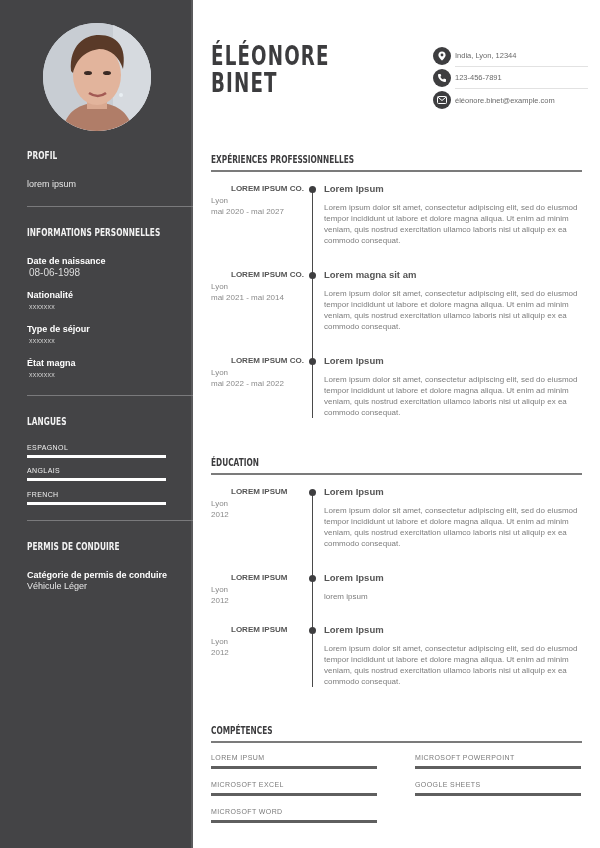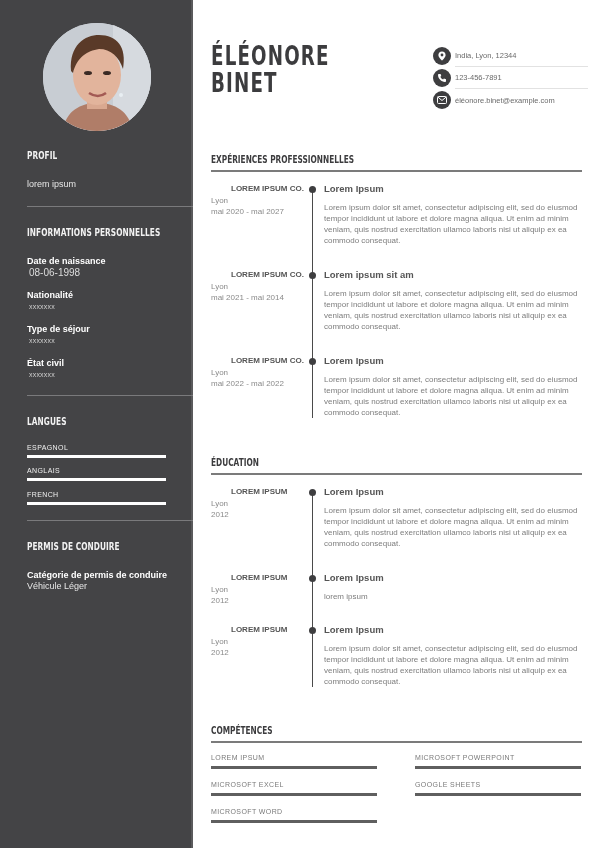--- a/index.html
+++ b/index.html
@@ -79,21 +79,21 @@
   <div class="sb-text" style="top:179px;">lorem ipsum</div>
   <div class="sb-divider" style="top:206px;"></div>
 
   <div class="sb-title" style="top:227px;">INFORMATIONS PERSONNELLES</div>
   <div class="sb-label" style="top:256px;text-align:center;">Date de naissance</div>
   <div class="sb-val" style="top:267px;">08-06-1998</div>
   <div class="sb-label" style="top:290px;">Nationalité</div>
   <div class="sb-xval" style="top:303px;">xxxxxxx</div>
   <div class="sb-label" style="top:324px;">Type de séjour</div>
   <div class="sb-xval" style="top:337px;">xxxxxxx</div>
-  <div class="sb-label" style="top:358px;">État civil</div>
+  <div class="sb-label" style="top:358px;">État magna</div>
   <div class="sb-xval" style="top:371px;">xxxxxxx</div>
   <div class="sb-divider" style="top:395px;"></div>
 
   <div class="sb-title" style="top:416px;">LANGUES</div>
   <div class="lang-label" style="top:444px;">ESPAGNOL</div>
   <div class="lang-bar" style="top:455px;"></div>
   <div class="lang-label" style="top:467px;">ANGLAIS</div>
   <div class="lang-bar" style="top:478px;"></div>
   <div class="lang-label" style="top:491px;">FRENCH</div>
   <div class="lang-bar" style="top:502px;"></div>
@@ -148,21 +148,21 @@
   <div class="entry-meta" style="top:206px;">mai 2020 - mai 2027</div>
   <div class="tl-dot" style="top:186px;"></div>
   <div class="entry-title" style="top:183px;">Lorem Ipsum</div>
   <div class="entry-desc" style="top:202px;">Lorem ipsum dolor sit amet, consectetur adipiscing elit, sed do eiusmod tempor incididunt ut labore et dolore magna aliqua. Ut enim ad minim veniam, quis nostrud exercitation ullamco laboris nisi ut aliquip ex ea commodo consequat.</div>
 </div>
 <div>
   <div class="entry-org" style="top:270px;">LOREM IPSUM CO.</div>
   <div class="entry-meta" style="top:281px;">Lyon</div>
   <div class="entry-meta" style="top:292px;">mai 2021 - mai 2014</div>
   <div class="tl-dot" style="top:272px;"></div>
-  <div class="entry-title" style="top:269px;">Lorem ipsum sit am</div>
+  <div class="entry-title" style="top:269px;">Lorem magna sit am</div>
   <div class="entry-desc" style="top:288px;">Lorem ipsum dolor sit amet, consectetur adipiscing elit, sed do eiusmod tempor incididunt ut labore et dolore magna aliqua. Ut enim ad minim veniam, quis nostrud exercitation ullamco laboris nisi ut aliquip ex ea commodo consequat.</div>
 </div>
 <div>
   <div class="entry-org" style="top:356px;">LOREM IPSUM CO.</div>
   <div class="entry-meta" style="top:367px;">Lyon</div>
   <div class="entry-meta" style="top:378px;">mai 2022 - mai 2022</div>
   <div class="tl-dot" style="top:358px;"></div>
   <div class="entry-title" style="top:355px;">Lorem Ipsum</div>
   <div class="entry-desc" style="top:374px;">Lorem ipsum dolor sit amet, consectetur adipiscing elit, sed do eiusmod tempor incididunt ut labore et dolore magna aliqua. Ut enim ad minim veniam, quis nostrud exercitation ullamco laboris nisi ut aliquip ex ea commodo consequat.</div>
 </div>

